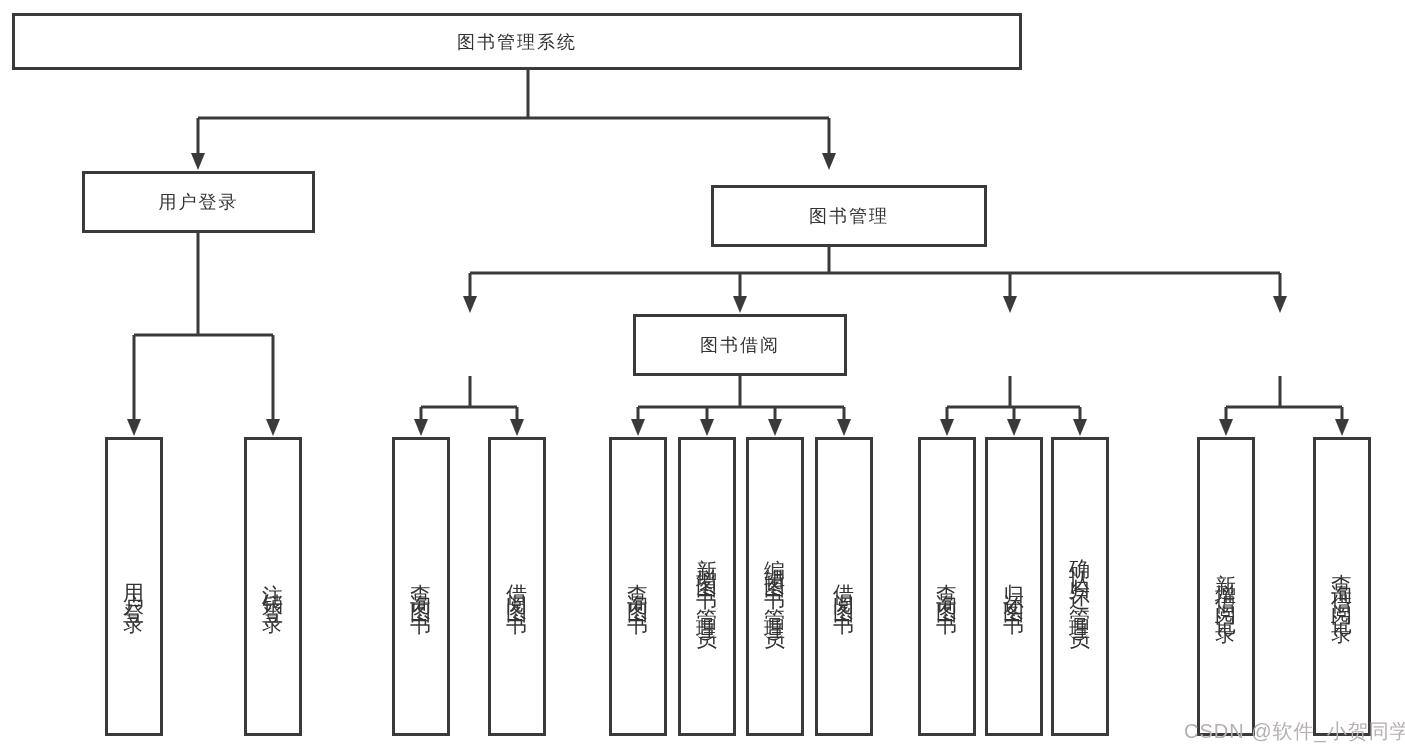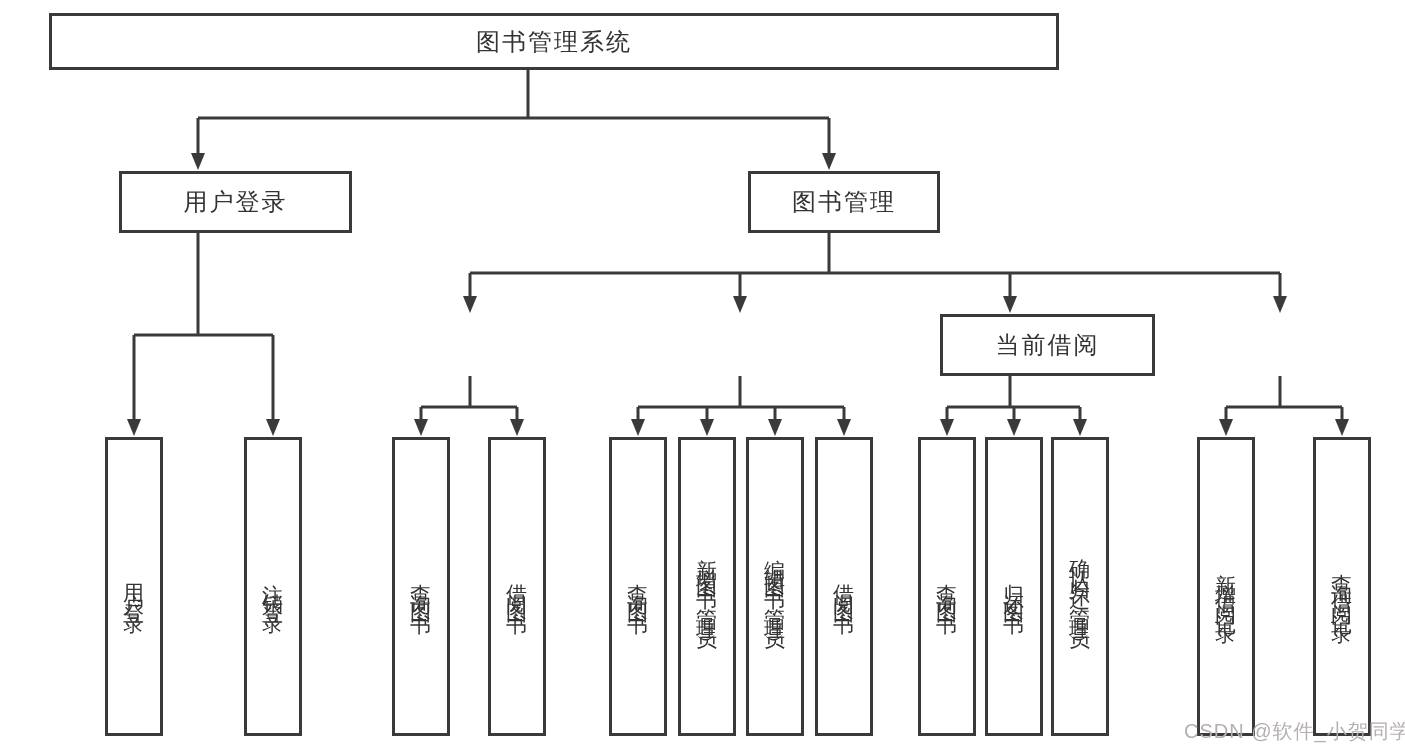--- a/index.html
+++ b/index.html
@@ -22,24 +22,23 @@
     box-sizing: border-box;
     border: 3px solid #3a3a3a;
     background: #ffffff;
     color: #333333;
     display: flex;
     align-items: center;
     justify-content: center;
     z-index: 2;
   }
   .h-box {
-    font-size: 24px;
+    font-size: 18px;
     letter-spacing: 2px;
     white-space: nowrap;
-    margin-left: 37px;
   }
   .v-box {
     writing-mode: vertical-lr;
     text-orientation: mixed;
     font-size: 21px;
     letter-spacing: 10px;
     line-height: 1;
     white-space: nowrap;
   }
   .watermark {
@@ -94,23 +93,23 @@
       <polygon points="1007,419 1021,419 1014,436"></polygon>
       <polygon points="1073,419 1087,419 1080,436"></polygon>
       <polygon points="1219,419 1233,419 1226,436"></polygon>
       <polygon points="1335,419 1349,419 1342,436"></polygon>
     </g>
   </svg>
 
   <div class="box h-box" style="left:12px; top:13px; width:1010px; height:57px;">图书管理系统</div>
 
   <div class="box h-box" style="left:82px; top:171px; width:233px; height:62px;">用户登录</div>
-  <div class="box h-box" style="left:711px; top:171px; width:192px; height:62px;">图书管理</div>
+  <div class="box h-box" style="left:711px; top:185px; width:276px; height:62px;">图书管理</div>
 
-  <div class="box h-box" style="left:903px; top:314px; width:215px; height:62px;">当前借阅</div>
+  <div class="box h-box" style="left:633px; top:314px; width:214px; height:62px;">图书借阅</div>
 
   <div class="box v-box" style="left:105px; top:437px; width:58px; height:299px;">用户登录</div>
   <div class="box v-box" style="left:244px; top:437px; width:58px; height:299px;">注销登录</div>
 
   <div class="box v-box" style="left:392px; top:437px; width:58px; height:299px;">查询图书</div>
   <div class="box v-box" style="left:488px; top:437px; width:58px; height:299px;">借阅图书</div>
 
   <div class="box v-box" style="left:609px; top:437px; width:58px; height:299px;">查询图书</div>
   <div class="box v-box" style="left:678px; top:437px; width:58px; height:299px;">新增图书（管理员）</div>
   <div class="box v-box" style="left:746px; top:437px; width:58px; height:299px;">编辑图书（管理员）</div>

